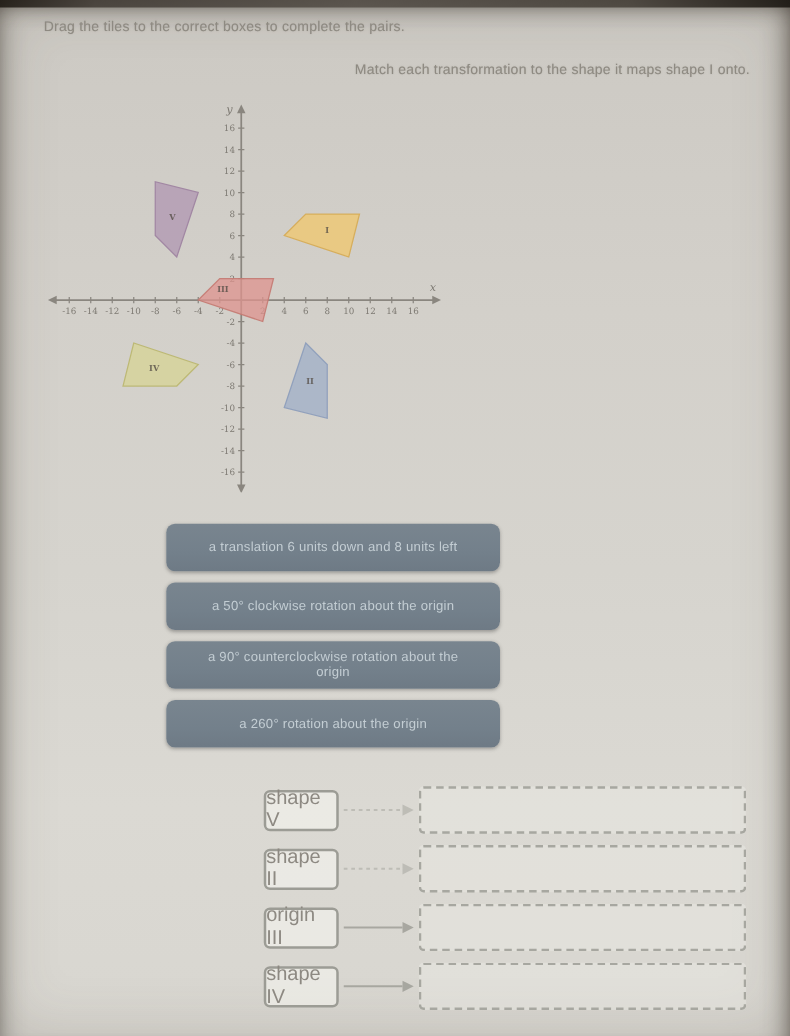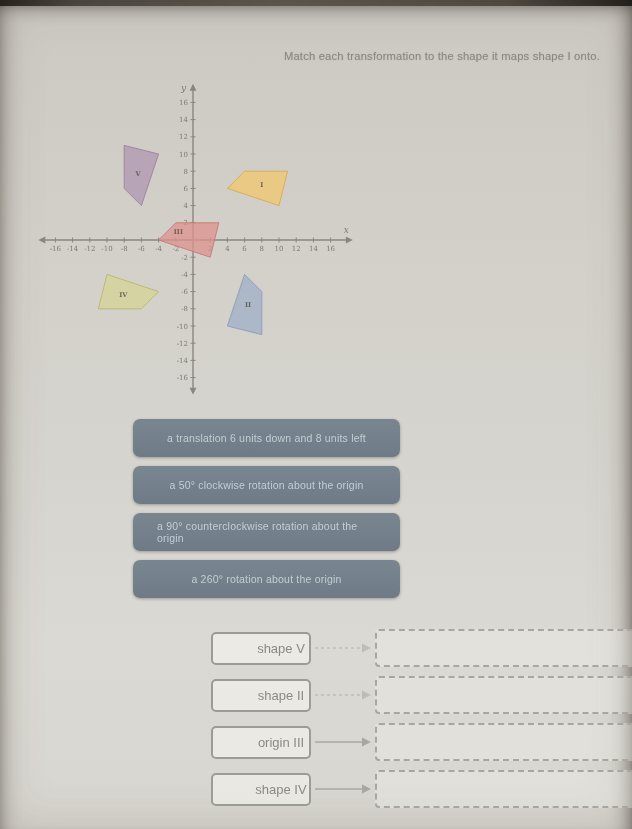--- a/index.html
+++ b/index.html
@@ -32,50 +32,50 @@
   .tick{font:7px "DejaVu Serif",serif;fill:#7e7a73;}
   .axisletter{font:italic 9px "DejaVu Serif",serif;fill:#7e7a73;}
   .shapelabel{font:600 6.5px "DejaVu Serif",serif;fill:rgba(85,78,70,.8);}
   .tiles{position:absolute;left:133px;top:419px;width:267px;}
   .tile{
     height:38px;margin-bottom:9px;border-radius:7px;
     background:linear-gradient(180deg,#79858f 0%,#73808b 60%,#6e7a85 100%);
     box-shadow:0 1px 3px rgba(40,40,40,.35);
     color:#c3cdd3;font-size:10.5px;letter-spacing:.2px;
     display:flex;align-items:center;justify-content:center;
-    padding:0 24px;box-sizing:border-box;
+    text-align:center;padding:0 24px;box-sizing:border-box;
     cursor:grab;
   }
   .matches{position:absolute;left:211px;top:630px;width:392px;}
   .match-row{display:flex;align-items:center;height:36px;margin-bottom:11px;}
   .shape-label-box{
     width:56px;height:29px;border:2px solid #9c9c95;border-radius:5px;
     background:rgba(248,248,243,.55);
-    color:#8d8982;font-size:13px;
+    color:#8d8982;font-size:16px;
     display:flex;align-items:center;justify-content:center;
     flex:0 0 auto;
-    padding-left:40px;
   }
   .arrow{flex:0 0 auto;margin:0 2px;}
   .match-row:nth-child(1) .arrow,
   .match-row:nth-child(2) .arrow{opacity:.45;}
   .match-row:nth-child(3) .arrow,
   .match-row:nth-child(4) .arrow{opacity:.8;}
   .drop-box{
     width:258px;height:34px;border:2px dashed #a7a7a0;border-radius:4px;
     background:rgba(240,240,234,.35);
     flex:0 0 auto;
   }
 </style>
 </head>
 <body>
 
 <div class="photo">
   <div class="top-edge"></div>
 
+  <p class="instruction" id="instr1">Drag the tiles to the correct boxes to complete the pairs.</p>
   <p class="instruction" id="instr2">Match each transformation to the shape it maps shape I onto.</p>
 
   <svg id="graph" width="340" height="316" viewBox="0 0 340 316">
       <line x1="13.360000000000014" y1="162" x2="317.79999999999995" y2="162" stroke="#8a867f" stroke-width="1.4"></line>
       <line x1="163" y1="10.639999999999986" x2="163" y2="311.64" stroke="#8a867f" stroke-width="1.4"></line>
       <polygon points="322.79999999999995,162 315.79999999999995,158.6 315.79999999999995,165.4" fill="#8a867f"></polygon>
       <polygon points="8.360000000000014,162 15.360000000000014,158.6 15.360000000000014,165.4" fill="#8a867f"></polygon>
       <polygon points="163,5.639999999999986 159.6,12.639999999999986 166.4,12.639999999999986" fill="#8a867f"></polygon>
       <polygon points="163,316.64 159.6,309.64 166.4,309.64" fill="#8a867f"></polygon>
       <line x1="25.400000000000006" y1="159.5" x2="25.400000000000006" y2="164.5" stroke="#8a867f"></line>

